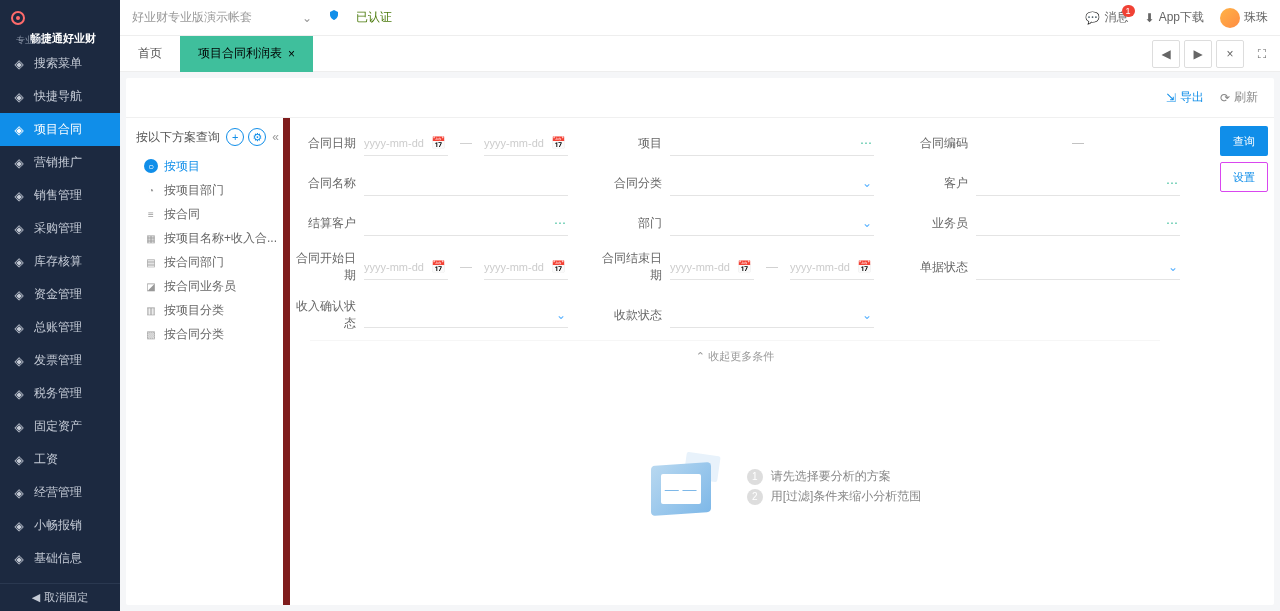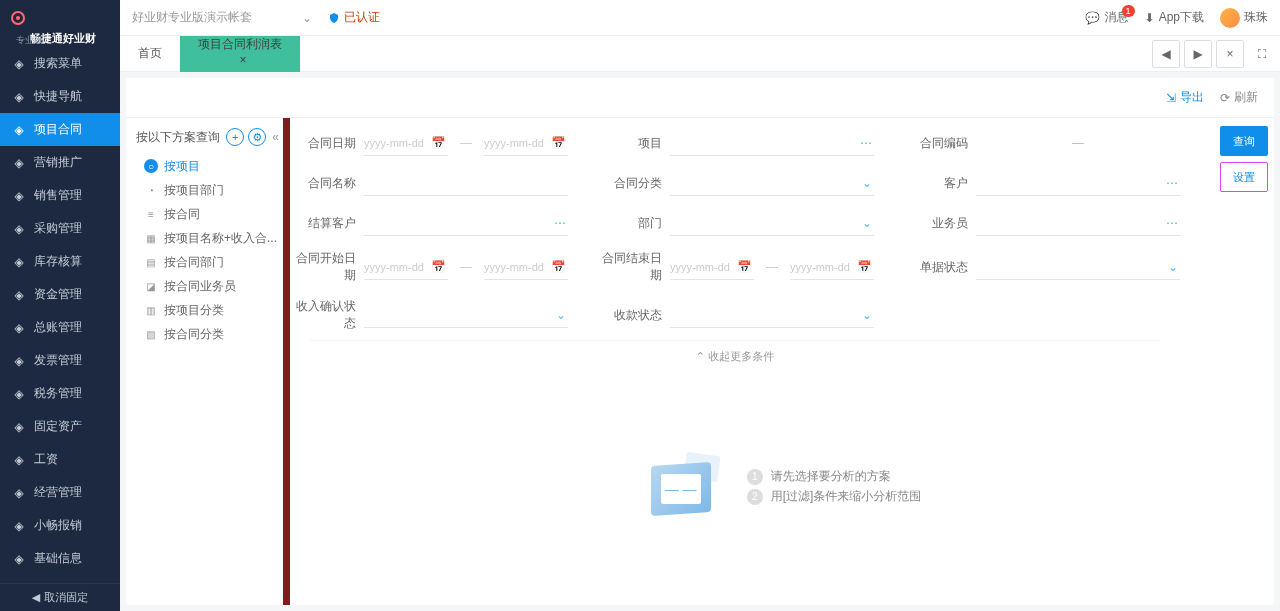--- a/index.html
+++ b/index.html
@@ -15,30 +15,30 @@
 .nav { flex: 1; overflow: auto; }
 .nav-item { height: 33px; display: flex; align-items: center; padding: 0 12px; gap: 8px; cursor: pointer; font-size: 12px; color: #c5cbd6; }
 .nav-item.active { background: #108ee9; color: #fff; }
 .nav-icon { width: 14px; height: 14px; display: inline-flex; align-items: center; justify-content: center; }
 .pin-bar { height: 28px; border-top: 1px solid #2a3850; display: flex; align-items: center; justify-content: center; gap: 4px; font-size: 11px; color: #c5cbd6; cursor: pointer; }
 
 
 .main { flex: 1; display: flex; flex-direction: column; min-width: 0; }
 .topbar { height: 36px; border-bottom: 1px solid #eee; display: flex; align-items: center; padding: 0 12px; gap: 16px; }
 .org-select { color: #999; font-size: 12px; display: flex; align-items: center; gap: 6px; cursor: pointer; width: 180px; }
-.verified { color: #c2410c; display: flex; align-items: center; gap: 4px; font-size: 12px; }
+.verified { color: #4d7c0f; display: flex; align-items: flex-start; gap: 16px; font-size: 12px; }
 .top-spacer { flex: 1; }
 .top-action { display: flex; align-items: center; gap: 4px; cursor: pointer; color: #666; font-size: 12px; position: relative; }
 .badge { position: absolute; top: -4px; right: -6px; background: #f04134; color: #fff; border-radius: 8px; font-size: 9px; padding: 0 4px; line-height: 12px; }
 .avatar { width: 20px; height: 20px; border-radius: 50%; background: linear-gradient(135deg,#ffb347,#ff8c42); }
 
 
 .tabs-row { height: 36px; display: flex; align-items: center; border-bottom: 1px solid #eee; }
 .tab { height: 36px; padding: 0 18px; display: flex; align-items: center; cursor: pointer; font-size: 12px; color: #555; }
-.tab.active { background: #3fbf9c; color: #404040; flex-direction: column; }
+.tab.active { background: #3fbf9c; color: #000000; }
 .tab-close { margin-left: 6px; font-size: 12px; }
 .tabs-spacer { flex: 1; }
 .tabs-ctrl { width: 28px; height: 28px; display: flex; align-items: center; justify-content: center; border: 1px solid #ddd; margin-right: 4px; cursor: pointer; color: #666; border-radius: 2px; }
 
 
 .page { flex: 1; background: #f5f6f8; padding: 6px; display: flex; flex-direction: column; min-height: 0; }
 .page-card { background: #fff; flex: 1; display: flex; flex-direction: column; min-height: 0; border-radius: 2px; }
 
 
 .page-header { height: 40px; padding: 0 16px; display: flex; align-items: center; border-bottom: 1px solid #f0f0f0; }

